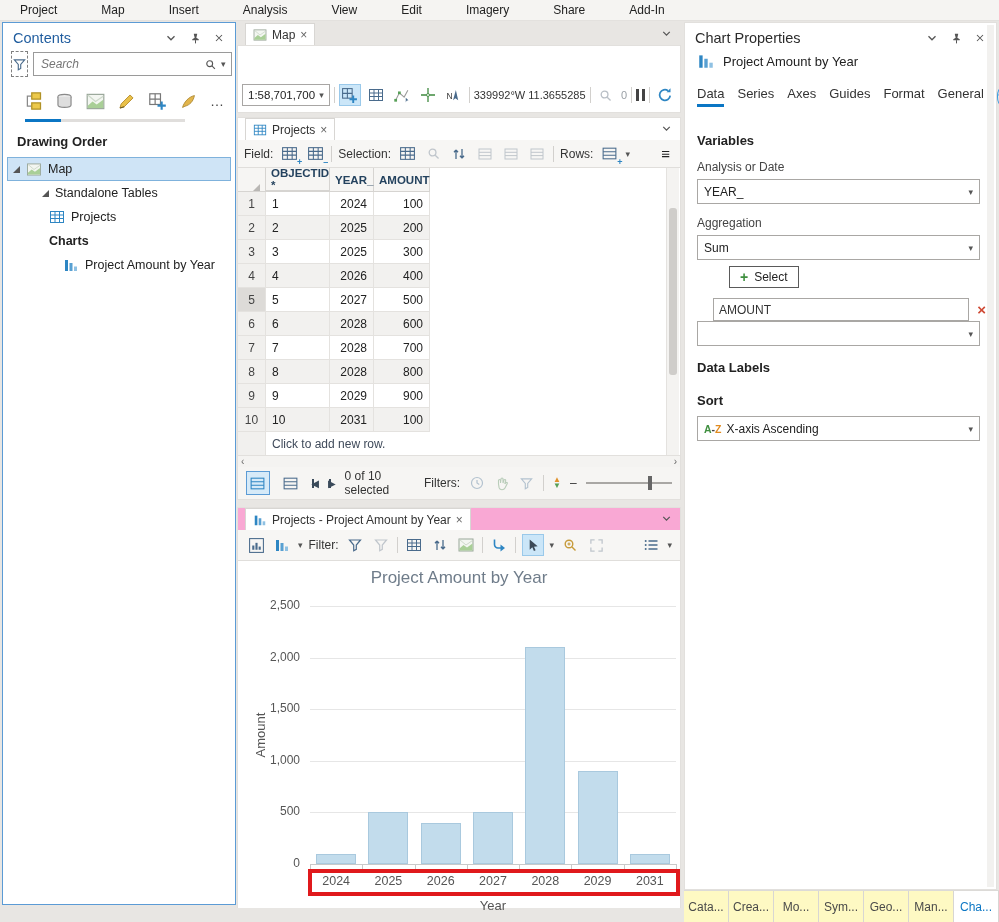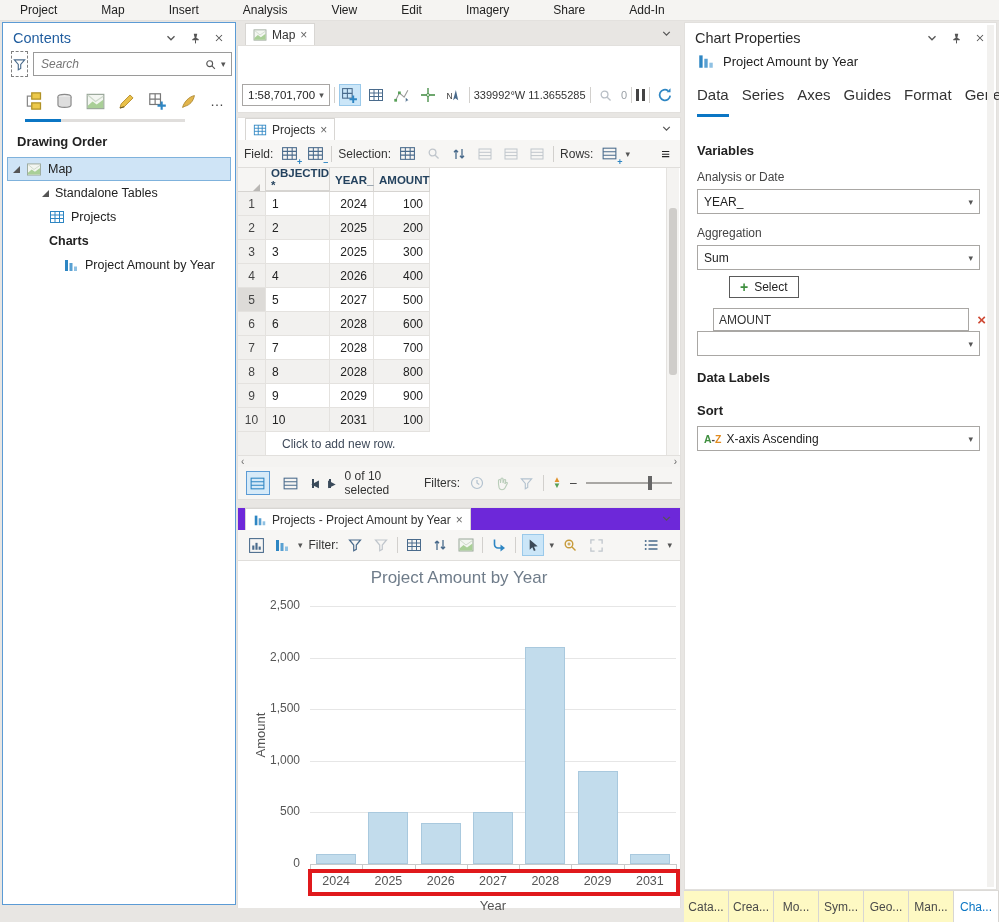--- a/index.html
+++ b/index.html
@@ -73,56 +73,56 @@
   .cornertri{width:0;height:0;border-bottom:7px solid #b9b7b4;border-left:7px solid transparent}
   .h-id{width:64px;border-bottom:2px solid #4d7c0f}
   .h-year{width:44px}.h-amt{width:56px}
   .numc{width:28px;background:#f1f0ee;color:#444;justify-content:center}
   .numc.numsel{background:#dddbd8}
   .c-id{width:64px;padding-left:6px}
   .c-year{width:44px;justify-content:flex-end;padding-right:6px}
   .c-amt{width:56px;justify-content:flex-end;padding-right:6px}
   .trow.even .dc{background:#f2f1ef}
   .addrow{display:flex;height:24px}
-  .addrow .txt{display:flex;align-items:center;padding-left:16px;color:#3f4a5a;border-bottom:1px solid #e4e2df;flex:1}
+  .addrow .txt{display:flex;align-items:center;padding-left:6px;color:#3f4a5a;border-bottom:1px solid #e4e2df;flex:1}
   #vscroll{position:absolute;right:1px;top:0;width:12px;bottom:0;background:#f4f3f1;border-left:1px solid #e4e2df}
   #vscroll .thumb{position:absolute;left:2px;right:2px;top:14%;height:58%;background:#cfcdca;border-radius:3px}
   #hscroll{position:absolute;left:0;right:0;bottom:32px;height:12px;background:#f4f3f1;border-top:1px solid #e2e0dd;
            display:flex;align-items:center;justify-content:space-between;padding:0 3px;color:#666;font-size:10px;box-sizing:border-box}
   #tstatus{position:absolute;left:0;right:0;bottom:0;height:32px;background:#f6f5f3;display:flex;align-items:center;gap:9px;padding:0 8px;box-sizing:border-box}
   .view-btn{width:26px;height:22px;display:flex;align-items:center;justify-content:center;color:#4a6b8c;border:1px solid transparent}
   .view-btn.sel{background:#d6eaf8;border-color:#5b9bd5}
   .step{color:#3a4a5a;font-size:10px;display:flex;align-items:center}
   .step .bar{width:2px;height:9px;background:#3a4a5a;margin:0 1px}
   .st-ic{width:18px;height:18px;display:flex;align-items:center;justify-content:center}
   .gray-blue{color:#b3c2cf}.gray-green{color:#b9cdb9}
   .updown{display:flex;flex-direction:column;line-height:6px;font-size:8px}
   .slider{width:104px;height:2px;background:#a9a7a4;position:relative}
   .slider .sthumb{position:absolute;left:72%;top:-6px;width:4px;height:14px;background:#666}
   
-  #chart-pane{position:absolute;left:237px;top:507px;width:444px;height:401px;background:#6d28d9;border:1px solid #e2e0dd;box-sizing:border-box}
+  #chart-pane{position:absolute;left:237px;top:507px;width:444px;height:401px;background:#f9a8d4;border:1px solid #e2e0dd;box-sizing:border-box}
   #chart-pane .tabbar{margin:-1px -1px 0}
   #chart-toolbar{height:30px;background:#f7f6f4;border-bottom:1px solid #e0dedb;display:flex;align-items:center;gap:6px;padding:0 8px}
   #chart-canvas{position:relative;height:347px;background:#fff}
   .chart-title{position:absolute;left:0;right:0;top:7px;text-align:center;font-size:17px;color:#6f7c8a}
   .gridline{position:absolute;height:1px;background:#e6e6e6}
   .gridline.zero{background:#c9c9c9}
   .ytick{position:absolute;left:0;width:62px;text-align:right;font-size:12px;color:#555}
   .ylab{position:absolute;left:22px;top:174px;transform:translate(-50%,-50%) rotate(-90deg);font-size:13px;color:#555;white-space:nowrap}
   .bar{position:absolute;box-sizing:border-box}
   .xtick{position:absolute;text-align:center;font-size:12.5px;color:#555}
   .axtick{position:absolute;width:1px;height:5px;background:#c9c9c9}
   .xlab{position:absolute;text-align:center;font-size:13px;color:#555}
   #red-rect{position:absolute;border:4px solid #e0191c;box-sizing:border-box}
   
   #props{position:absolute;left:684px;top:22px;width:313px;height:868px;background:#fff;box-sizing:border-box;border:1px solid #e2e0dd}
   #props .panel-title{color:#2b2b2b}
   .subtitle-row{display:flex;align-items:center;gap:8px;padding:3px 12px 8px 12px;font-size:13px;color:#222}
   .ptabs{display:flex;align-items:center;gap:13px;padding:8px 12px 12px 12px}
-  .ptab{font-size:15px;color:#333;padding-bottom:11px;border-bottom:3px solid transparent;white-space:nowrap}
+  .ptab{font-size:13px;color:#333;padding-bottom:3px;border-bottom:3px solid transparent;white-space:nowrap}
   .ptab.active{border-bottom-color:#0b76c4}
   .help-circ{margin-left:auto;width:15px;height:15px;border:1.5px solid #3b9be0;border-radius:50%;
              color:#3b9be0;display:flex;align-items:center;justify-content:center;font-size:10.5px;font-weight:bold}
   .sect-h{font-weight:bold;font-size:13px;color:#222;padding:14px 12px 0 12px}
   .fld-label{font-size:12px;color:#444;padding:12px 12px 5px 12px;display:flex;align-items:center;gap:6px}
   .dd{margin:0 16px 0 12px;height:23px;border:1px solid #a9a7a4;display:flex;align-items:center;padding:0 6px;gap:5px;color:#222;background:#fff}
   .dd .flex1{flex:1;white-space:nowrap;overflow:hidden}
   .select-btn{margin:6px 0 2px 44px;display:inline-flex;align-items:center;gap:6px;height:22px;
               border:1px solid #5a5a5a;background:#fff;padding:0 10px;font-size:12px;color:#222}
   .plus-green{color:#3f8f3f;font-weight:bold;font-size:14px}

